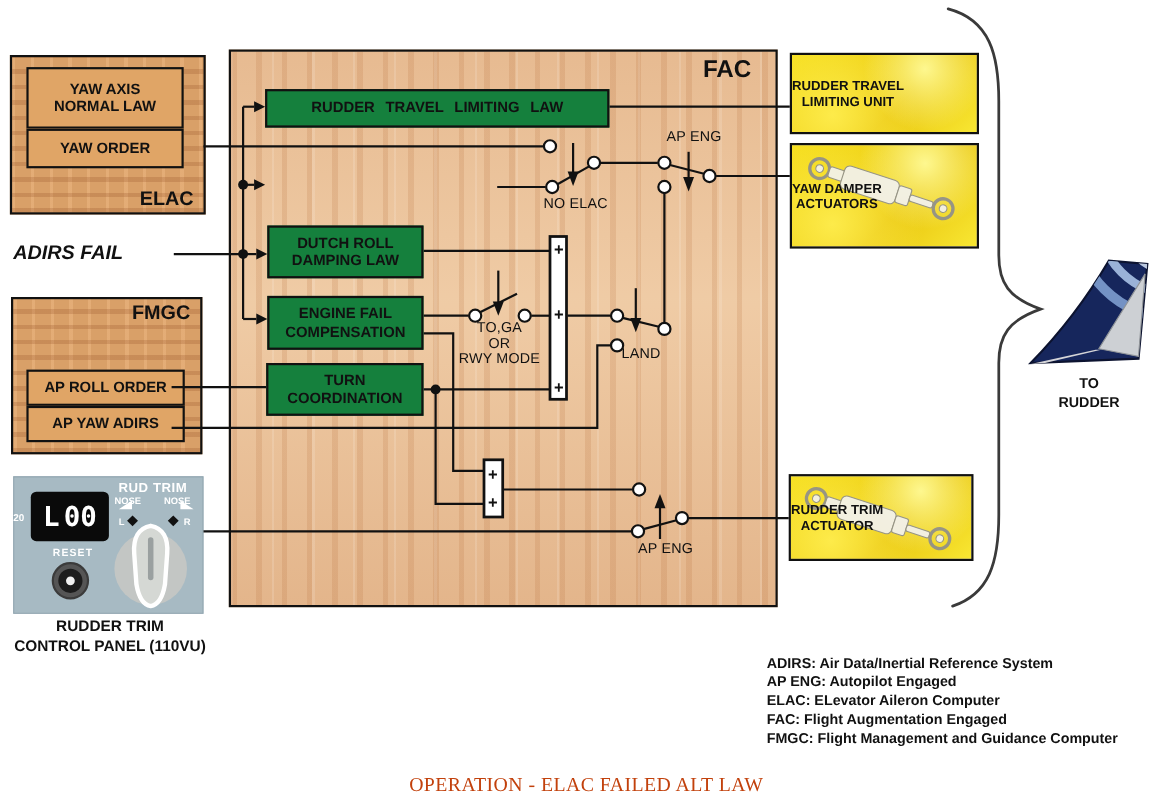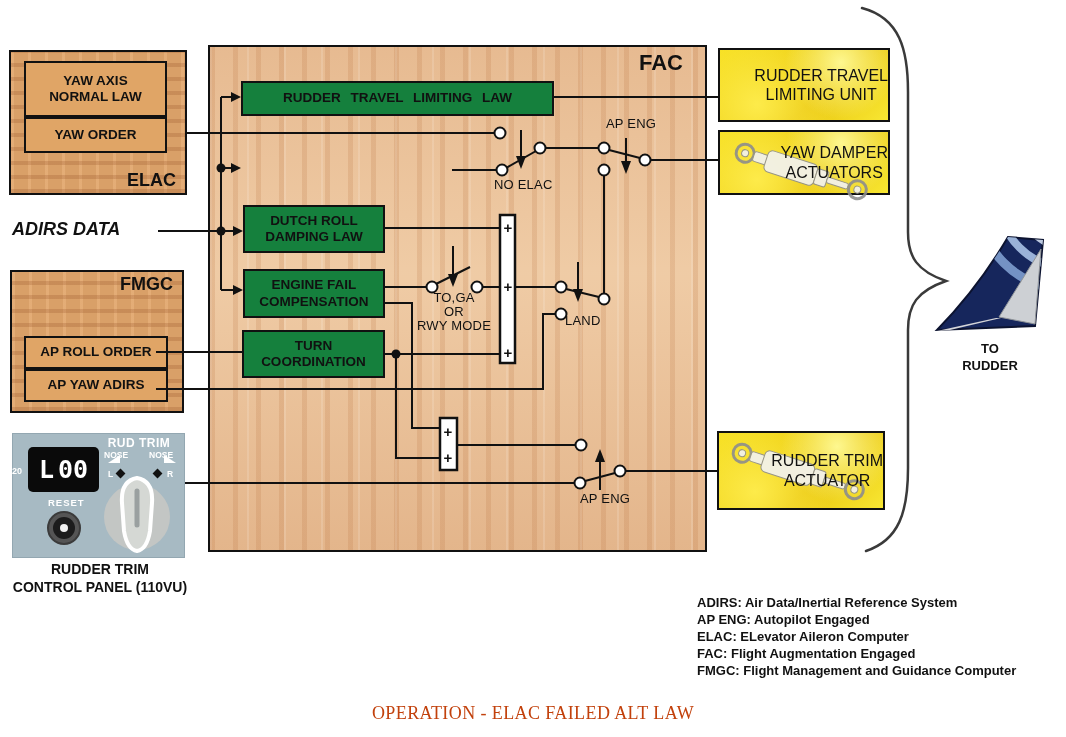--- a/index.html
+++ b/index.html
@@ -29,22 +29,22 @@
     font-weight:bold;font-size:13.5px;line-height:1.22;}
   .subbox{position:absolute;border:2px solid #111;box-sizing:border-box;background:#e0a566;
     display:flex;align-items:center;justify-content:center;text-align:center;
     font-weight:bold;font-size:13.5px;line-height:1.22;}
 
   .yellow{border:2px solid #111;box-sizing:border-box;z-index:3;
     background:
       radial-gradient(circle at 72% 18%, rgba(255,250,150,.95) 0%, rgba(255,250,150,0) 42%),
       radial-gradient(circle at 22% 78%, rgba(255,238,80,.9) 0%, rgba(255,238,80,0) 55%),
       linear-gradient(135deg,#f6df1e,#e9c50e 60%,#f8e733);
-    display:flex;align-items:center;justify-content:flex-end;text-align:center;
-    font-weight:normal;font-size:16px;line-height:1.2;}
+    display:flex;align-items:center;justify-content:flex-start;text-align:center;
+    font-weight:bold;font-size:12px;line-height:1.2;}
   .yellow .cap{position:relative;z-index:2;}
   .yellow svg{position:absolute;left:0;top:0;z-index:1;}
 
   .fac-title{font-weight:bold;font-size:22px;z-index:4;}
   .swlabel{font-size:13px;z-index:4;letter-spacing:.2px;}
   .plus{width:14px;text-align:center;font-weight:bold;font-size:15px;z-index:4;}
 
   .adirs{font-weight:bold;font-style:italic;font-size:18px;z-index:3;}
 
   
@@ -72,21 +72,21 @@
     <div class="subbox" style="left:13px;top:9px;width:143px;height:56px;">
       <span class="pre">YAW AXIS
 NORMAL LAW</span>
     </div>
     <div class="subbox" style="left:13px;top:65px;width:143px;height:36px;">
       <span>YAW ORDER</span>
     </div>
     <div class="computer-tag" style="right:9px;bottom:2px;">ELAC</div>
   </div>
 
-  <div class="abs adirs" style="left:12px;top:219px;">ADIRS DATA</div>
+  <div class="abs adirs" style="left:12px;top:219px;">ADIRS FAIL</div>
 
   <div class="abs computer" style="left:10px;top:270px;width:174px;height:143px;">
     <div class="computer-tag" style="right:9px;top:2px;">FMGC</div>
     <div class="subbox" style="left:12px;top:64px;width:144px;height:33px;">
       <span>AP ROLL ORDER</span>
     </div>
     <div class="subbox" style="left:12px;top:97px;width:144px;height:33px;">
       <span>AP YAW ADIRS</span>
     </div>
   </div>
@@ -228,21 +228,21 @@
 OR
 RWY MODE</div>
   <div class="abs swlabel" style="left:565px;top:313px;">LAND</div>
   <div class="abs swlabel" style="left:580px;top:491px;">AP ENG</div>
 
   <div class="abs yellow" style="left:718px;top:48px;width:172px;height:74px;">
     <span class="cap pre">RUDDER TRAVEL
 LIMITING UNIT</span>
   </div>
 
-  <div class="abs yellow" style="left:718px;top:130px;width:172px;height:65px;">
+  <div class="abs yellow" style="left:718px;top:130px;width:172px;height:96px;">
     <svg width="172" height="82" viewBox="0 0 172 82">
       <g transform="rotate(18 86 41)" stroke="#8d8d8d" fill="#f2f2f2" opacity="0.9">
         <circle cx="22" cy="41" r="9" fill="none" stroke-width="3"></circle>
           <circle cx="22" cy="41" r="3.5"></circle>
         <rect x="31" y="36" width="14" height="10" rx="2"></rect>
         <rect x="44" y="30" width="52" height="22" rx="5"></rect>
         <rect x="96" y="33" width="12" height="16" rx="2"></rect>
         <rect x="108" y="38" width="22" height="6" rx="2"></rect>
         <circle cx="140" cy="41" r="9" fill="none" stroke-width="3"></circle>
           <circle cx="140" cy="41" r="3.5"></circle>

